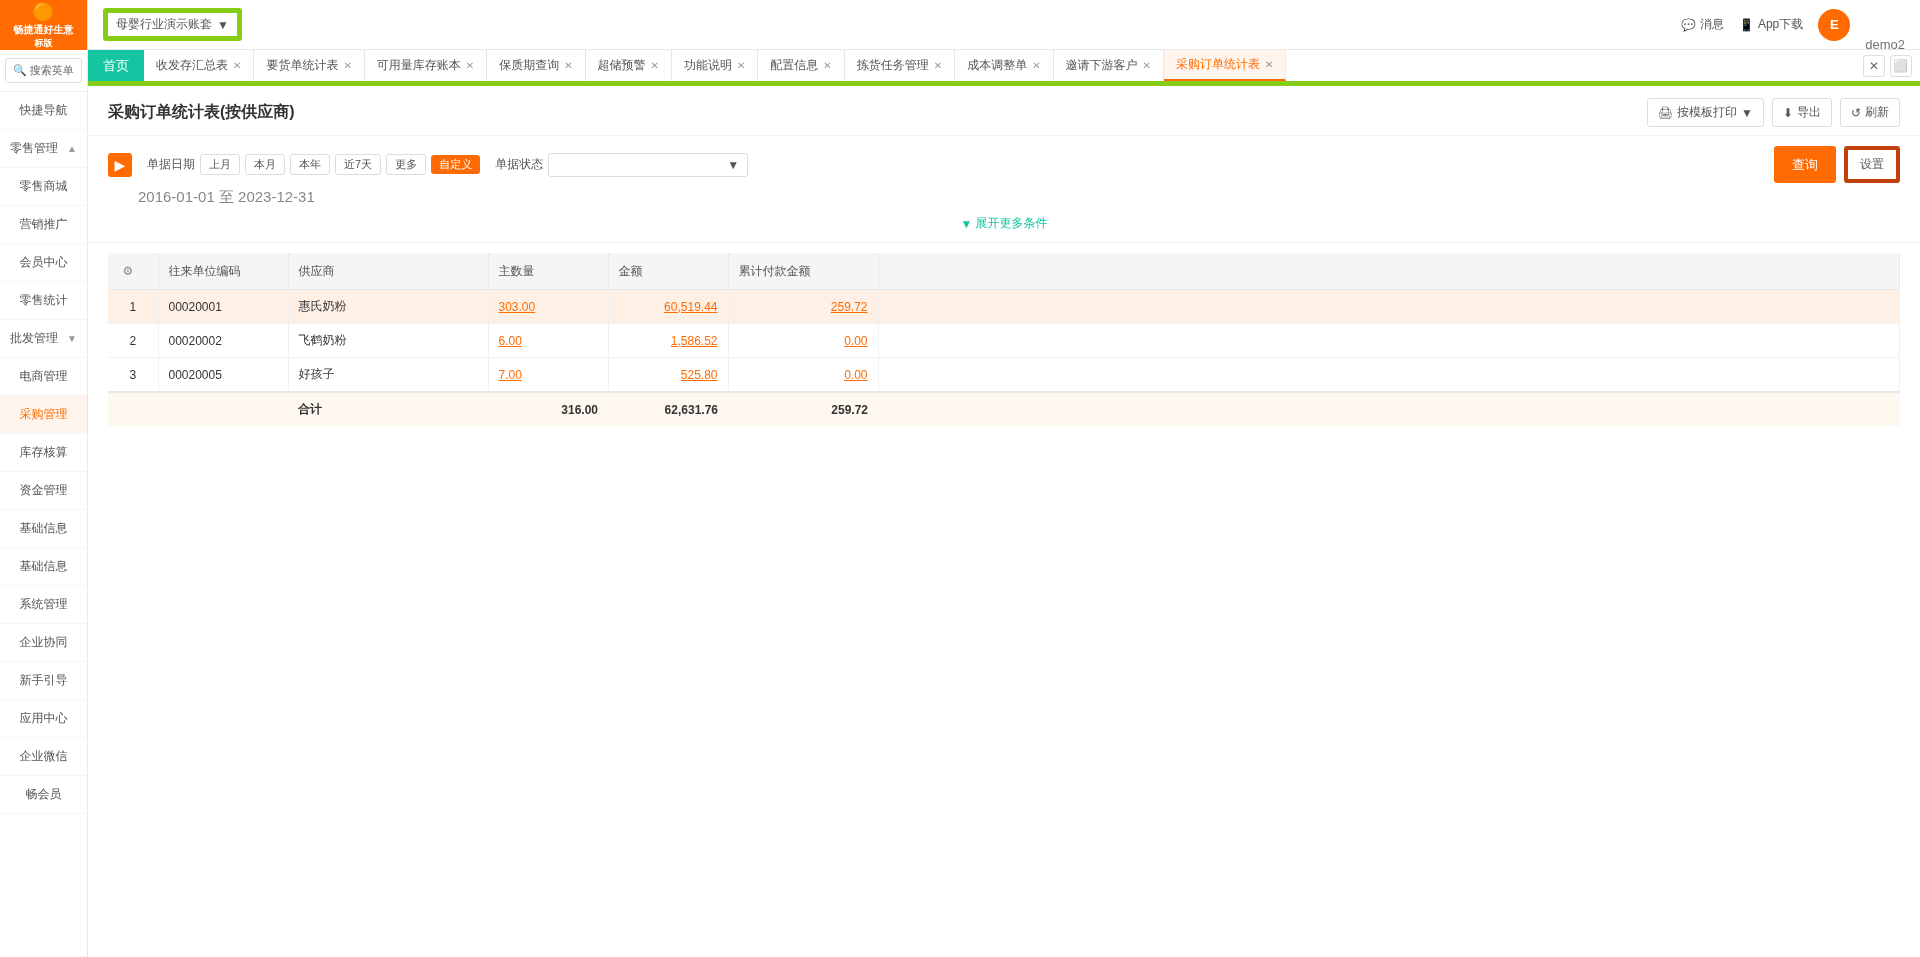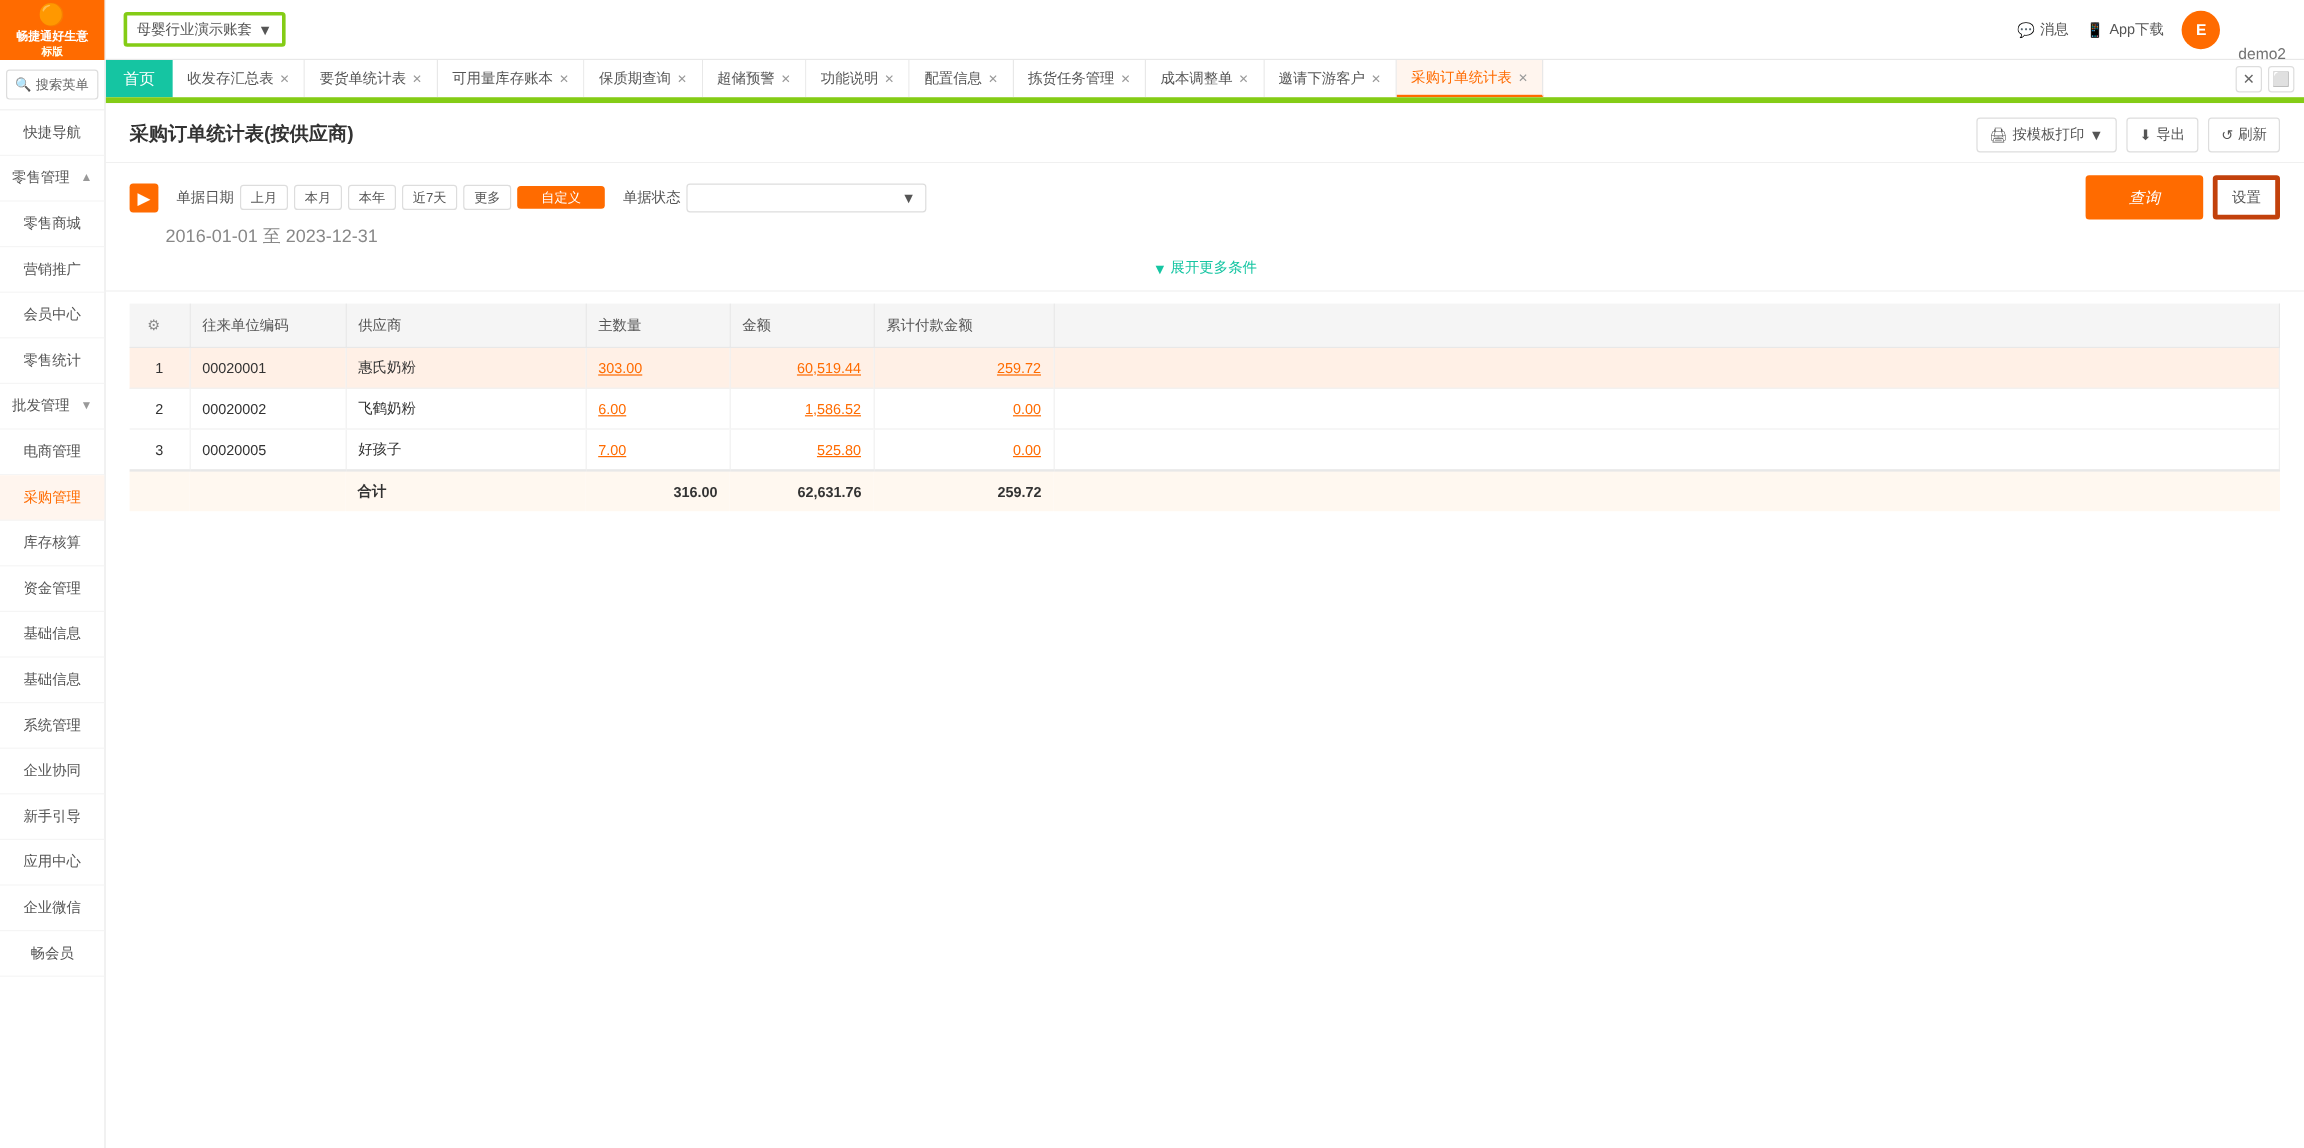--- a/index.html
+++ b/index.html
@@ -15,21 +15,21 @@
     .sidebar-nav-item.active { color: #ff6b00; background: #fff5ee; }
     .sidebar-nav-item.with-arrow { justify-content: space-between; padding: 10px 10px; }
     .sidebar-nav-item .arrow { font-size: 10px; color: #999; }
 
     
     .main-area { flex: 1; display: flex; flex-direction: column; overflow: hidden; }
 
     
     .top-bar { height: 50px; background: #fff; border-bottom: 1px solid #e8e8e8; display: flex; align-items: center; padding: 0 15px; gap: 15px; justify-content: space-between; }
     .top-bar-left { display: flex; align-items: center; gap: 10px; }
-    .workspace-selector { display: flex; align-items: center; gap: 5px; color: #555; font-size: 12px; cursor: pointer; border: 3px solid #84cc16; padding: 3px 8px; border-radius: 3px; }
+    .workspace-selector { display: flex; align-items: center; gap: 5px; color: #555; font-size: 12px; cursor: pointer; border: 5px solid #84cc16; padding: 3px 8px; border-radius: 3px; }
     .top-bar-right { display: flex; align-items: center; gap: 15px; }
     .top-bar-btn { display: flex; align-items: center; gap: 4px; color: #555; font-size: 12px; cursor: pointer; }
     .user-avatar { width: 32px; height: 32px; border-radius: 50%; background: #ff6b00; display: flex; align-items: center; justify-content: center; color: #fff; font-size: 13px; font-weight: bold; }
 
     
     .tab-bar { height: 36px; background: #fff; border-bottom: 5px solid #84cc16; display: flex; align-items: stretch; overflow: hidden; }
     .tab-home { padding: 0 15px; display: flex; align-items: center; color: #fff; background: #15c5a2; font-size: 13px; cursor: pointer; white-space: nowrap; }
     .tab-item { padding: 0 12px; display: flex; align-items: center; gap: 5px; color: #555; font-size: 12px; cursor: pointer; border-right: 1px solid #e8e8e8; white-space: nowrap; background: #fff; position: relative; }
     .tab-item.active { color: #ff6b00; background: #fff5ee; border-bottom: 2px solid #ff6b00; }
     .tab-close { color: #999; font-size: 10px; cursor: pointer; }
@@ -40,31 +40,31 @@
     .content-area { flex: 1; overflow: auto; background: #f5f5f5; padding: 0; }
     .page-container { background: #fff; margin: 0; min-height: 100%; }
 
     
     .page-header { padding: 12px 20px 8px; border-bottom: 1px solid #f0f0f0; display: flex; align-items: center; justify-content: space-between; }
     .page-title { font-size: 16px; font-weight: bold; color: #333; }
     .page-actions { display: flex; align-items: center; gap: 8px; }
     .btn-print { display: flex; align-items: center; gap: 4px; padding: 5px 10px; border: 1px solid #ddd; border-radius: 3px; cursor: pointer; color: #555; font-size: 12px; background: #fff; }
     .btn-export { display: flex; align-items: center; gap: 4px; padding: 5px 10px; border: 1px solid #ddd; border-radius: 3px; cursor: pointer; color: #555; font-size: 12px; background: #fff; }
     .btn-refresh { display: flex; align-items: center; gap: 4px; padding: 5px 10px; border: 1px solid #ddd; border-radius: 3px; cursor: pointer; color: #555; font-size: 12px; background: #fff; }
-    .btn-query { padding: 6px 36px; background: #ff6b00; color: #fff; border: none; border-radius: 3px; cursor: pointer; font-size: 13px; font-style: italic; }
+    .btn-query { padding: 6px 18px; background: #ff6b00; color: #fff; border: none; border-radius: 3px; cursor: pointer; font-size: 13px; }
     .btn-setting { padding: 6px 12px; background: #fff; color: #555; border: 4px solid #c2410c; border-radius: 3px; cursor: pointer; font-size: 12px; }
 
     
     .filter-area { padding: 10px 20px; background: #fff; border-bottom: 1px solid #f0f0f0; }
     .filter-row { display: flex; align-items: center; gap: 15px; flex-wrap: wrap; }
     .filter-item { display: flex; align-items: center; gap: 5px; }
     .filter-label { color: #555; font-size: 12px; white-space: nowrap; }
     .filter-date-group { display: flex; align-items: center; gap: 5px; }
     .date-shortcut { padding: 2px 8px; border: 1px solid #ddd; border-radius: 3px; cursor: pointer; color: #555; font-size: 11px; }
-    .date-custom-badge { padding: 2px 20px; background: #ff6b00; color: #fff; border-radius: 3px; font-size: 11px; }
+    .date-custom-badge { padding: 2px 8px; background: #ff6b00; color: #fff; border-radius: 3px; font-size: 11px; }
     .date-range { font-size: 15px; color: #888; }
     .filter-select { border: 1px solid #ddd; border-radius: 3px; padding: 4px 8px; font-size: 12px; color: #555; min-width: 180px; cursor: pointer; display: flex; align-items: center; justify-content: space-between; }
     .filter-input { border: 1px solid #ddd; border-radius: 3px; padding: 4px 8px; font-size: 12px; color: #555; min-width: 200px; }
     .expand-btn { display: flex; align-items: center; gap: 3px; color: #15c5a2; cursor: pointer; font-size: 12px; }
     .filter-toggle { width: 24px; height: 24px; background: #ff6b00; color: #fff; border: none; border-radius: 3px; cursor: pointer; display: flex; align-items: center; justify-content: center; font-size: 14px; }
 
     
     .table-container { padding: 10px 20px; }
     .data-table { width: 100%; border-collapse: collapse; font-size: 12px; }
     .data-table thead { background: #f5f5f5; }

